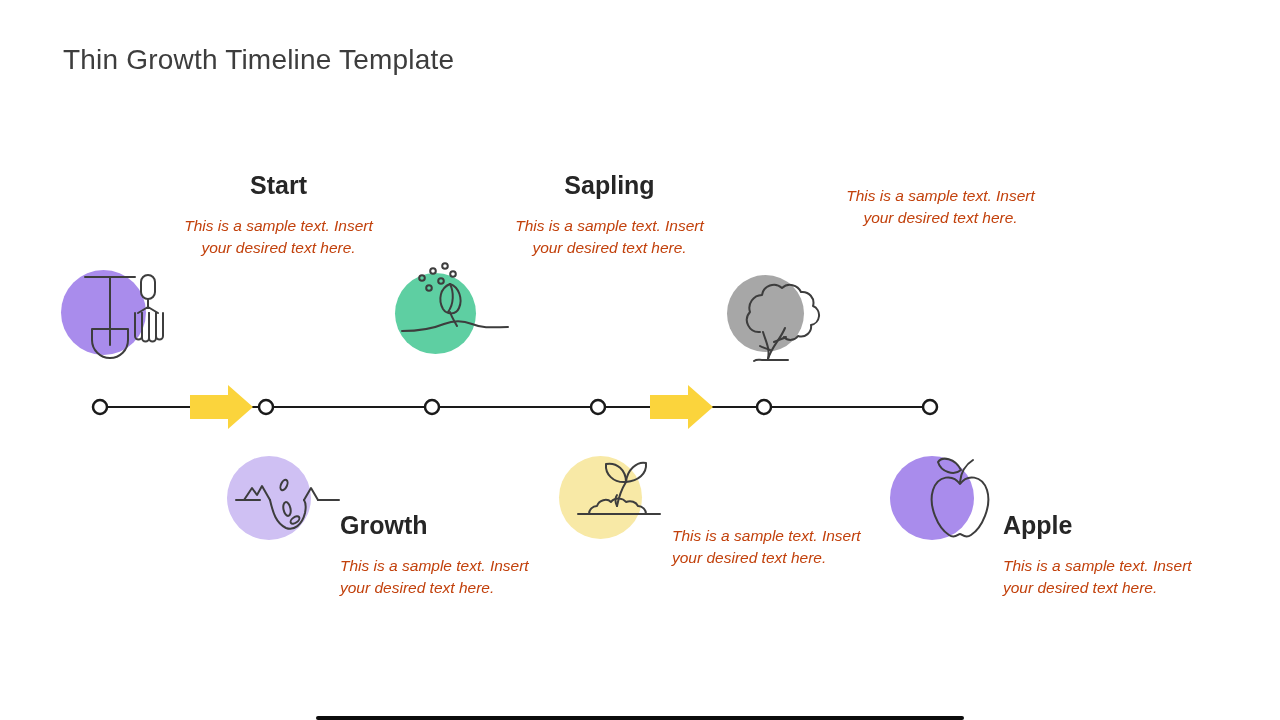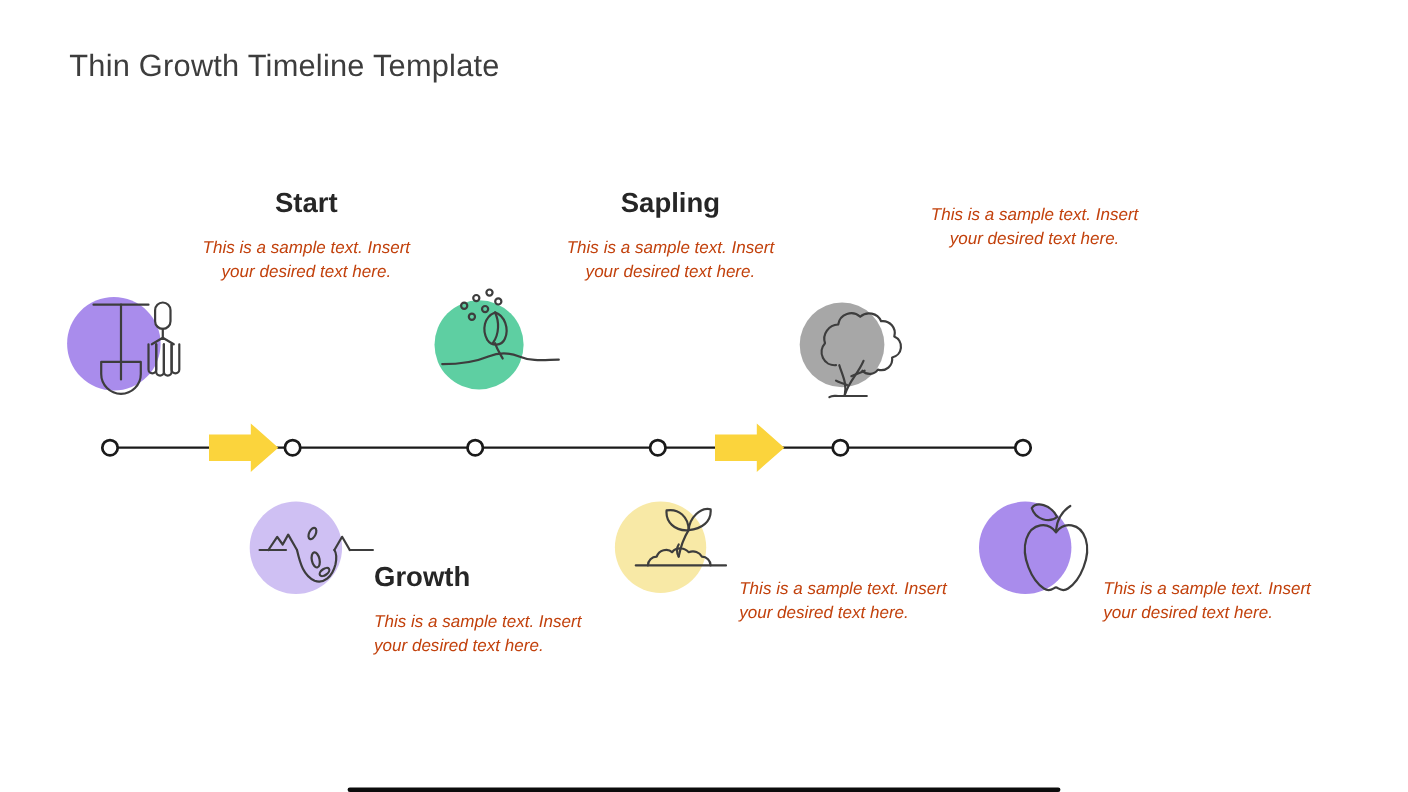--- a/index.html
+++ b/index.html
@@ -52,20 +52,21 @@
   </div>
 
   <div class="milestone bottom" style="left:340px">
     <h2>Growth</h2>
     <p>This is a sample text. Insert your desired text here.</p>
   </div>
   <div class="milestone bottom" style="left:672px">
     <p>This is a sample text. Insert your desired text here.</p>
   </div>
   <div class="milestone bottom" style="left:1003px">
+    <h2>Apple</h2>
     <p>This is a sample text. Insert your desired text here.</p>
   </div>
 
   <div class="badge" style="left: 61px; top: 270px; width: 85px; height: 85px; background-color: rgb(169, 140, 236);"></div>
   <div class="badge" style="left: 395px; top: 273px; width: 81px; height: 81px; background-color: rgb(94, 207, 162);"></div>
   <div class="badge" style="left: 727px; top: 275px; width: 77px; height: 77px; background-color: rgb(167, 167, 167);"></div>
   <div class="badge" style="left: 227px; top: 456px; width: 84px; height: 84px; background-color: rgb(207, 192, 243);"></div>
   <div class="badge" style="left: 559px; top: 456px; width: 83px; height: 83px; background-color: rgb(248, 233, 166);"></div>
   <div class="badge" style="left: 890px; top: 456px; width: 84px; height: 84px; background-color: rgb(169, 140, 236);"></div>
 

